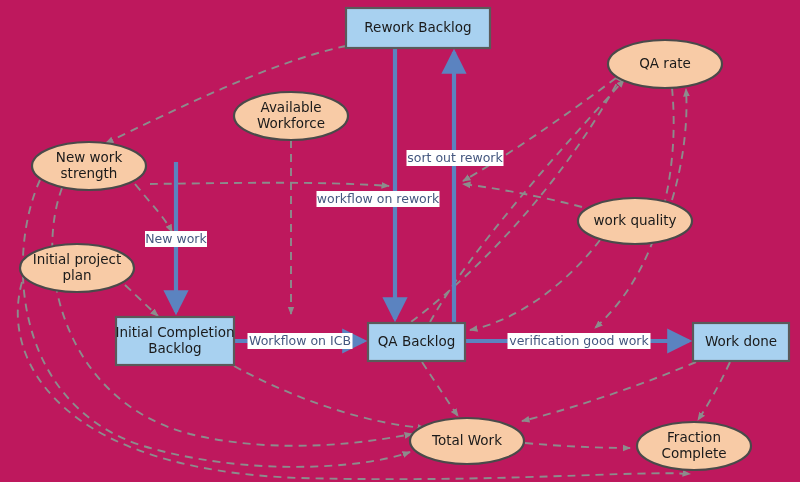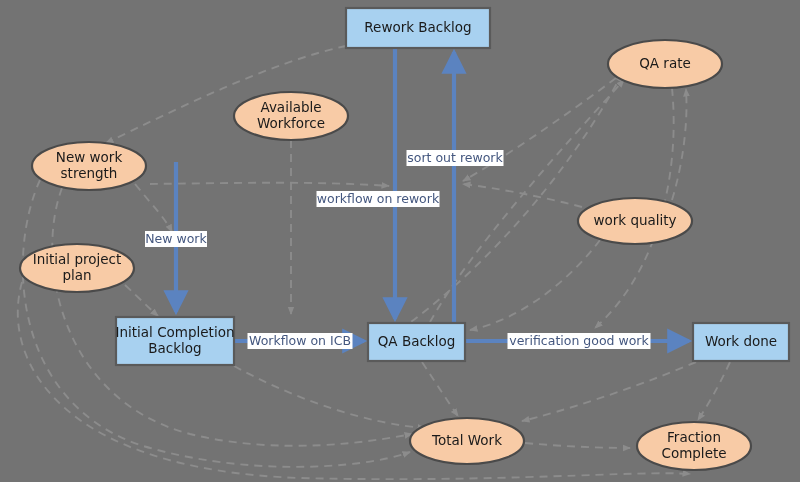--- a/index.html
+++ b/index.html
@@ -4,21 +4,21 @@
 <style>
   html, body {
     margin: 0;
     padding: 0;
     background: #ffffff;
   }
   #diagram-root {
     position: relative;
     width: 800px;
     height: 482px;
-    background: #737373;
+    background: #be185d;
     font-family: "DejaVu Sans", sans-serif;
     overflow: hidden;
   }
   svg#canvas {
     position: absolute;
     top: 0;
     left: 0;
     width: 800px;
     height: 482px;
   }

